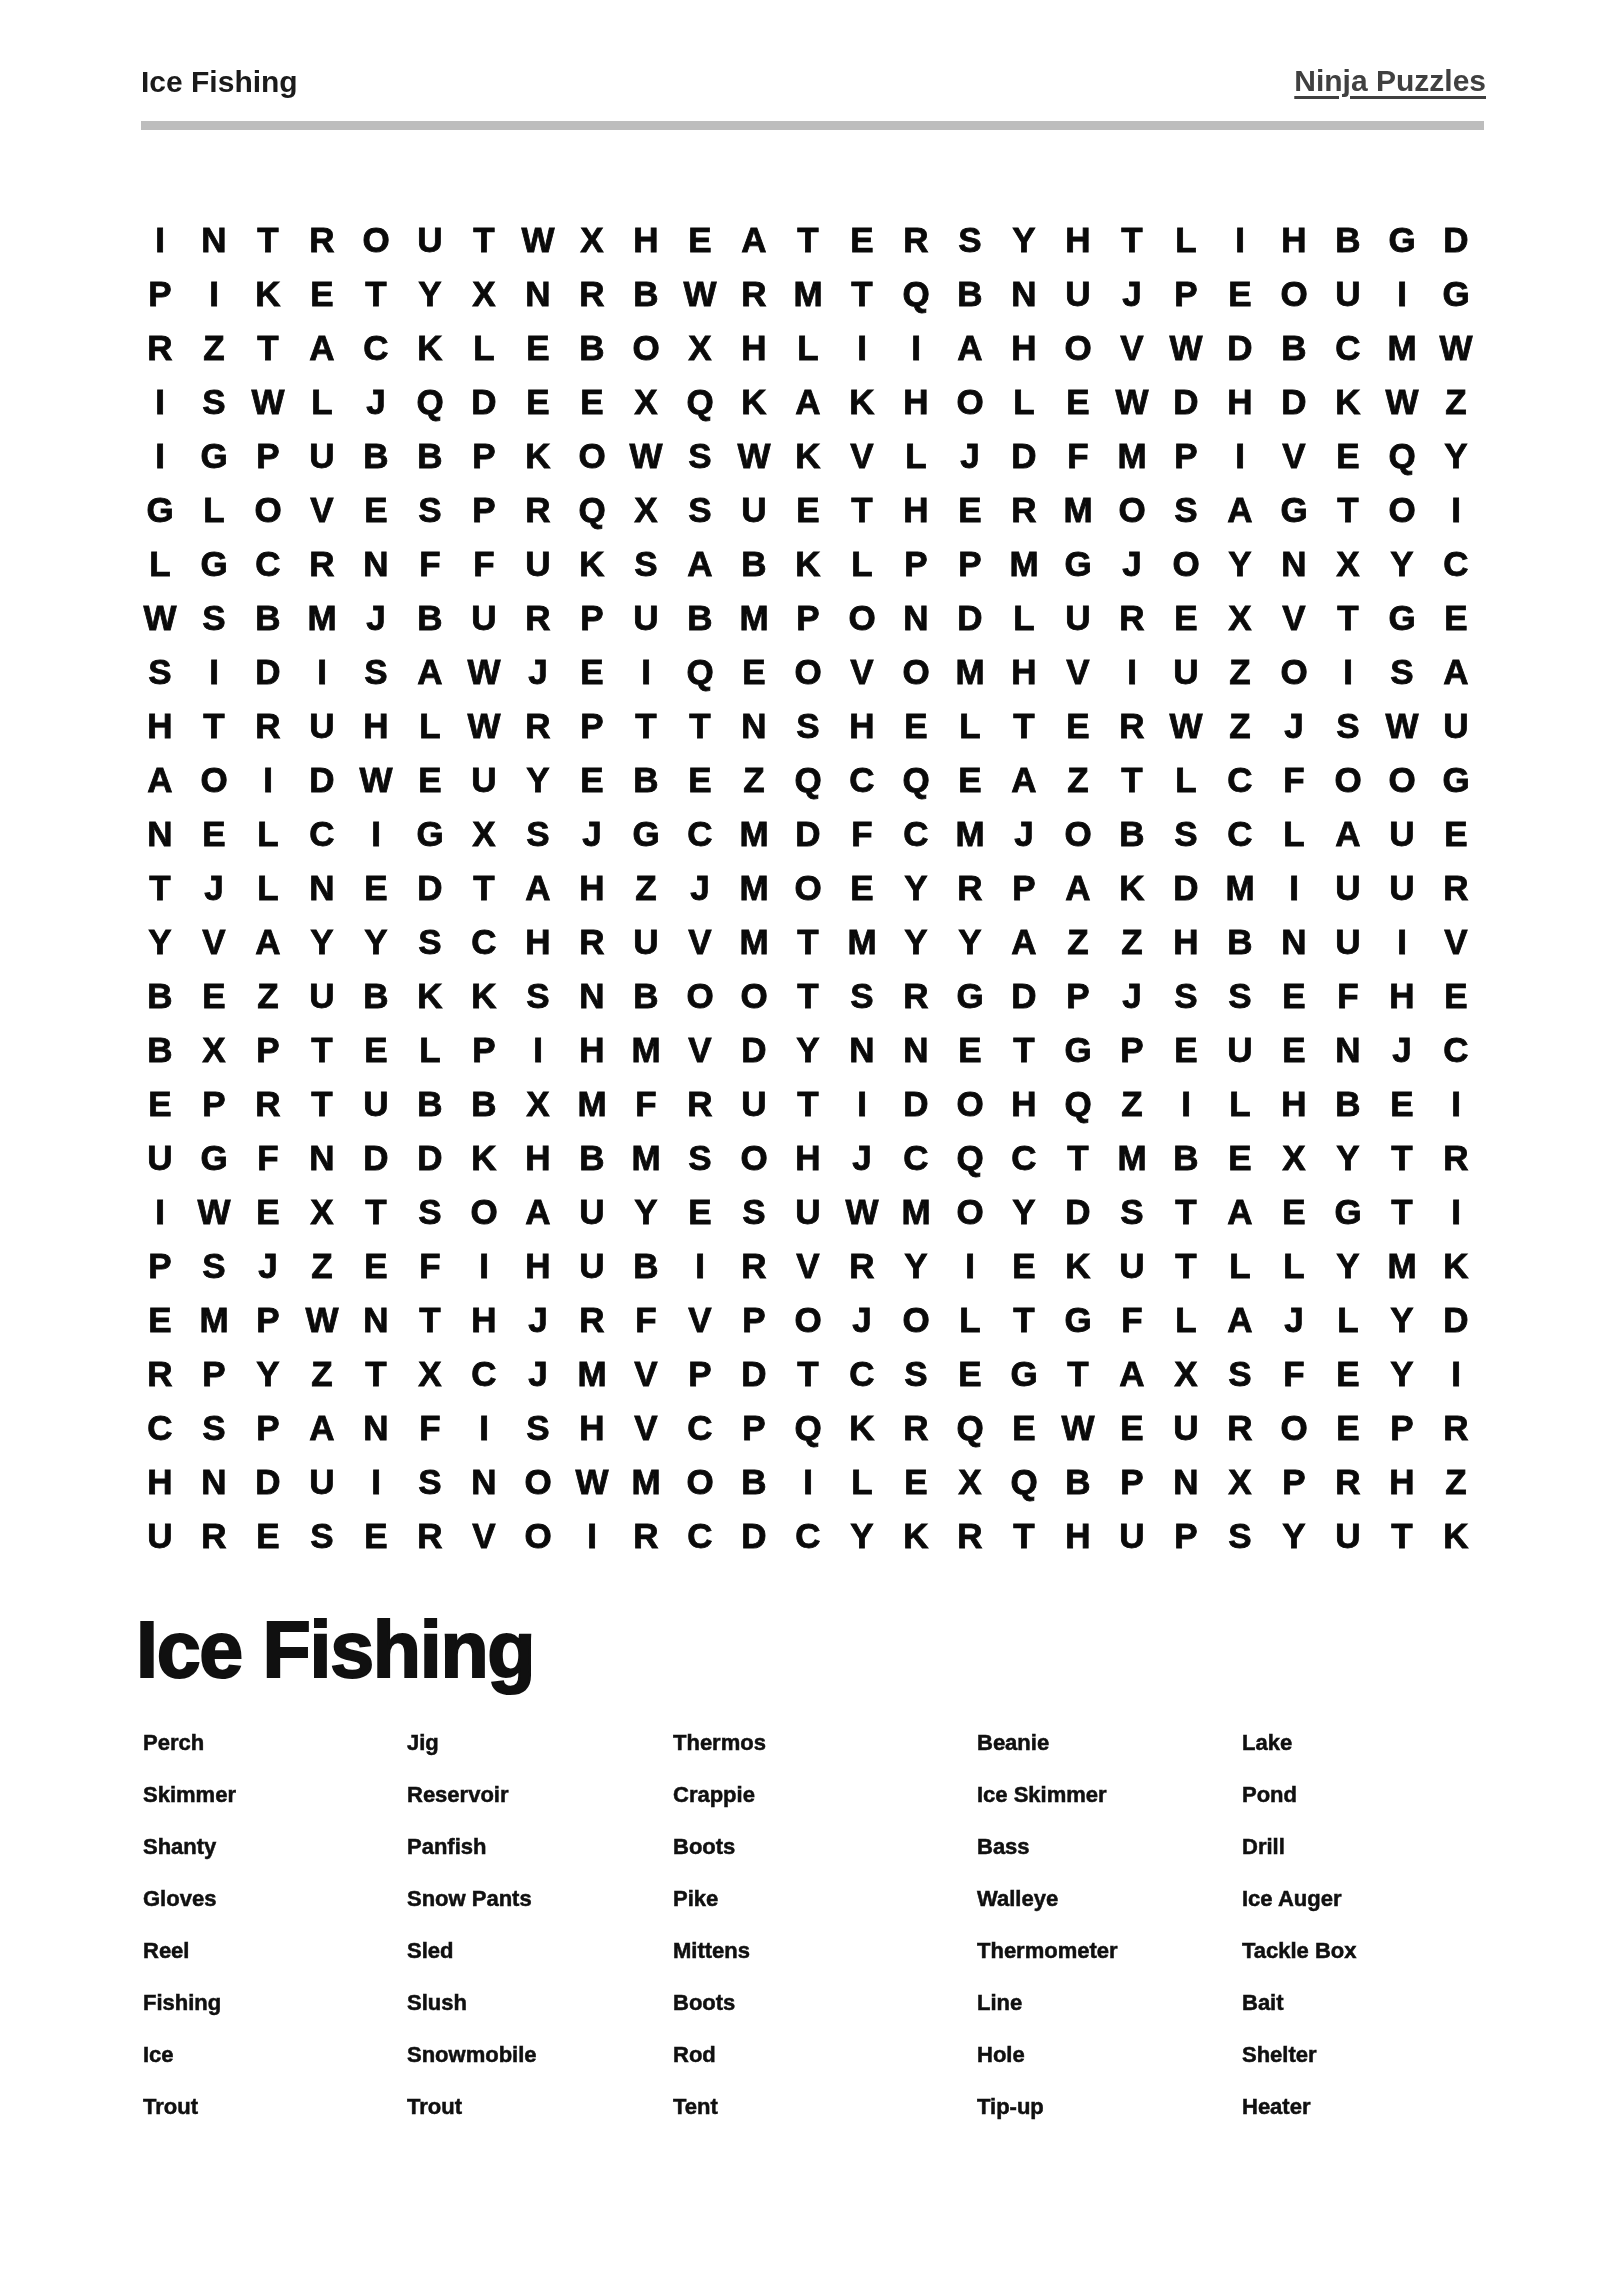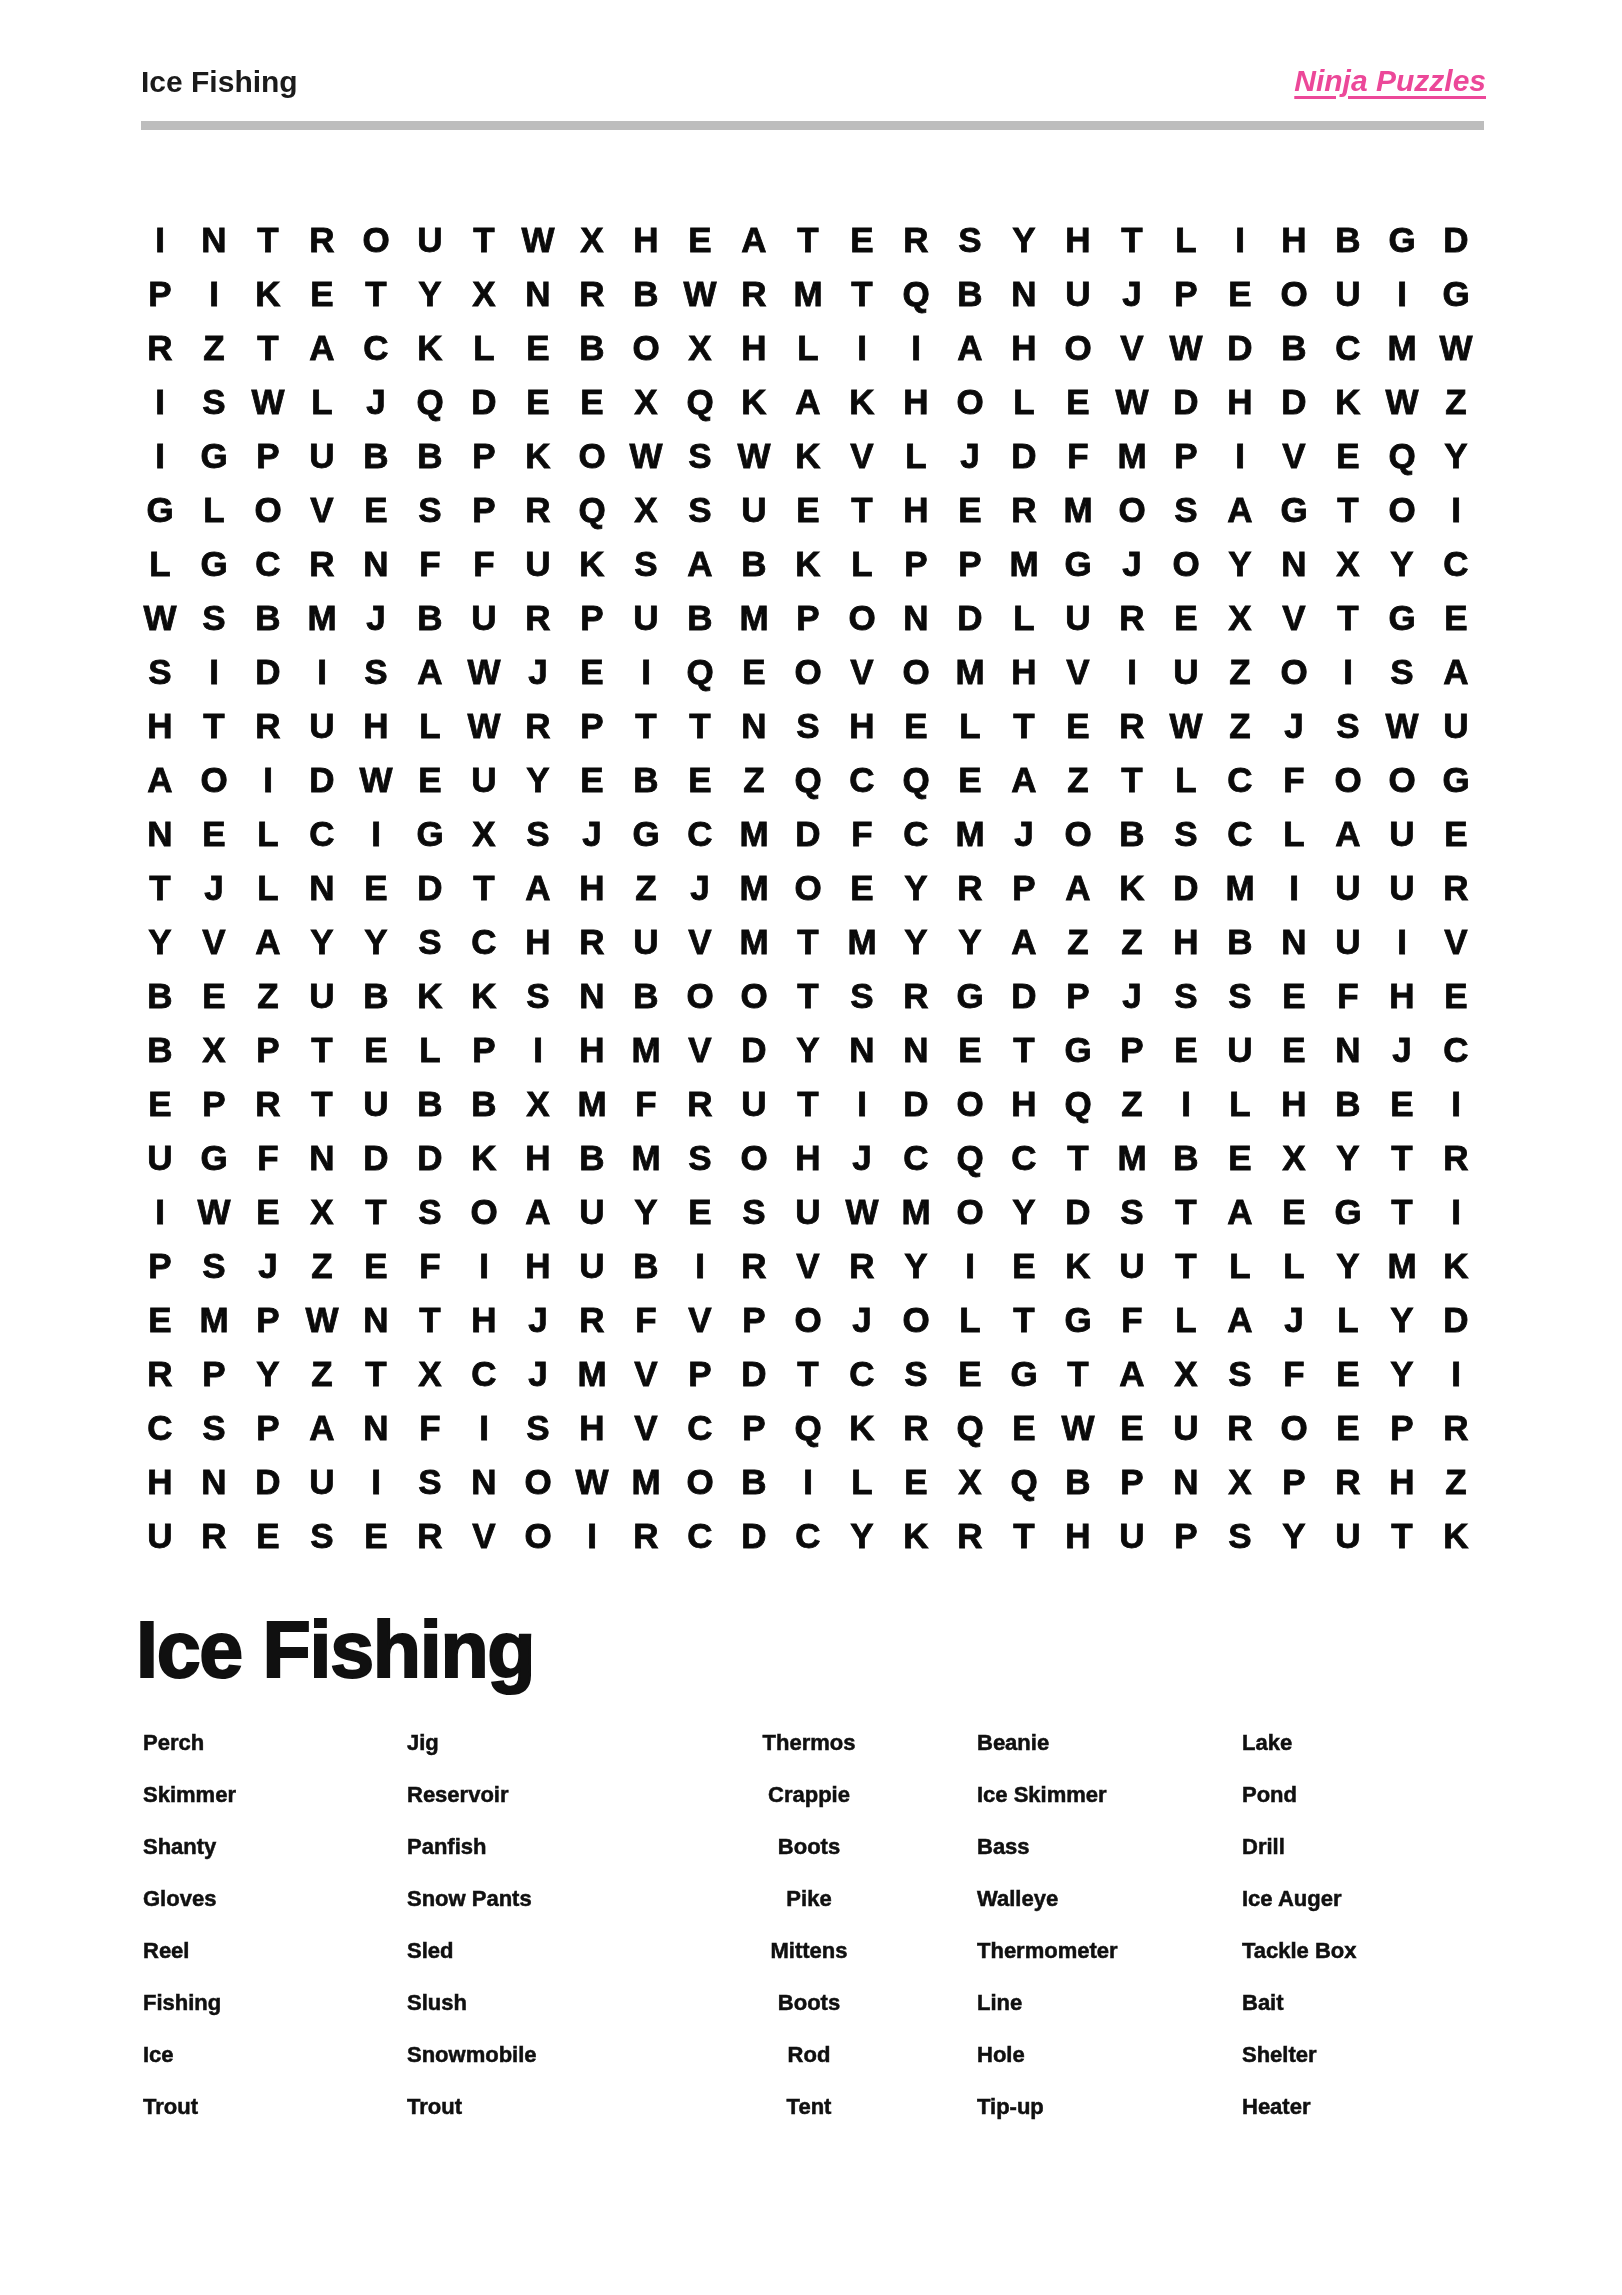--- a/index.html
+++ b/index.html
@@ -49,38 +49,38 @@
     letter-spacing:-1.3px;
     -webkit-text-stroke:2px #101010;
   }
   .words{
     position:absolute;left:143px;top:1717px;
     display:flex;flex-direction:row;align-items:flex-start;
   }
   .word-col{display:flex;flex-direction:column;}
   .word-col:nth-child(1){width:264px;}
   .word-col:nth-child(2){width:266px;}
-  .word-col:nth-child(3){width:272px;align-items:center;}
+  .word-col:nth-child(3){width:272px;}
   .word-col:nth-child(4){width:265px;margin-left:32px;}
   .word-col:nth-child(5){width:262px;}
   .word-item{
     height:52px;display:flex;align-items:center;
     font-size:22px;font-weight:700;color:#101010;
     -webkit-text-stroke:0.5px #101010;
     white-space:nowrap;
   }
 </style>
 </head>
 <body>
 
 <div class="page">
 
   <div class="hdr-title">Ice Fishing</div>
 
-  <a class="hdr-link" style="color: #ec4899; font-style: italic;">Ninja Puzzles</a>
+  <a class="hdr-link" style="color: #404040;">Ninja Puzzles</a>
 
   <div class="divider" style="background: rgb(189, 189, 189);"></div>
 
   <div class="grid" id="letter-grid">
       <div class="cell">I</div>
       <div class="cell">N</div>
       <div class="cell">T</div>
       <div class="cell">R</div>
       <div class="cell">O</div>
       <div class="cell">U</div>

